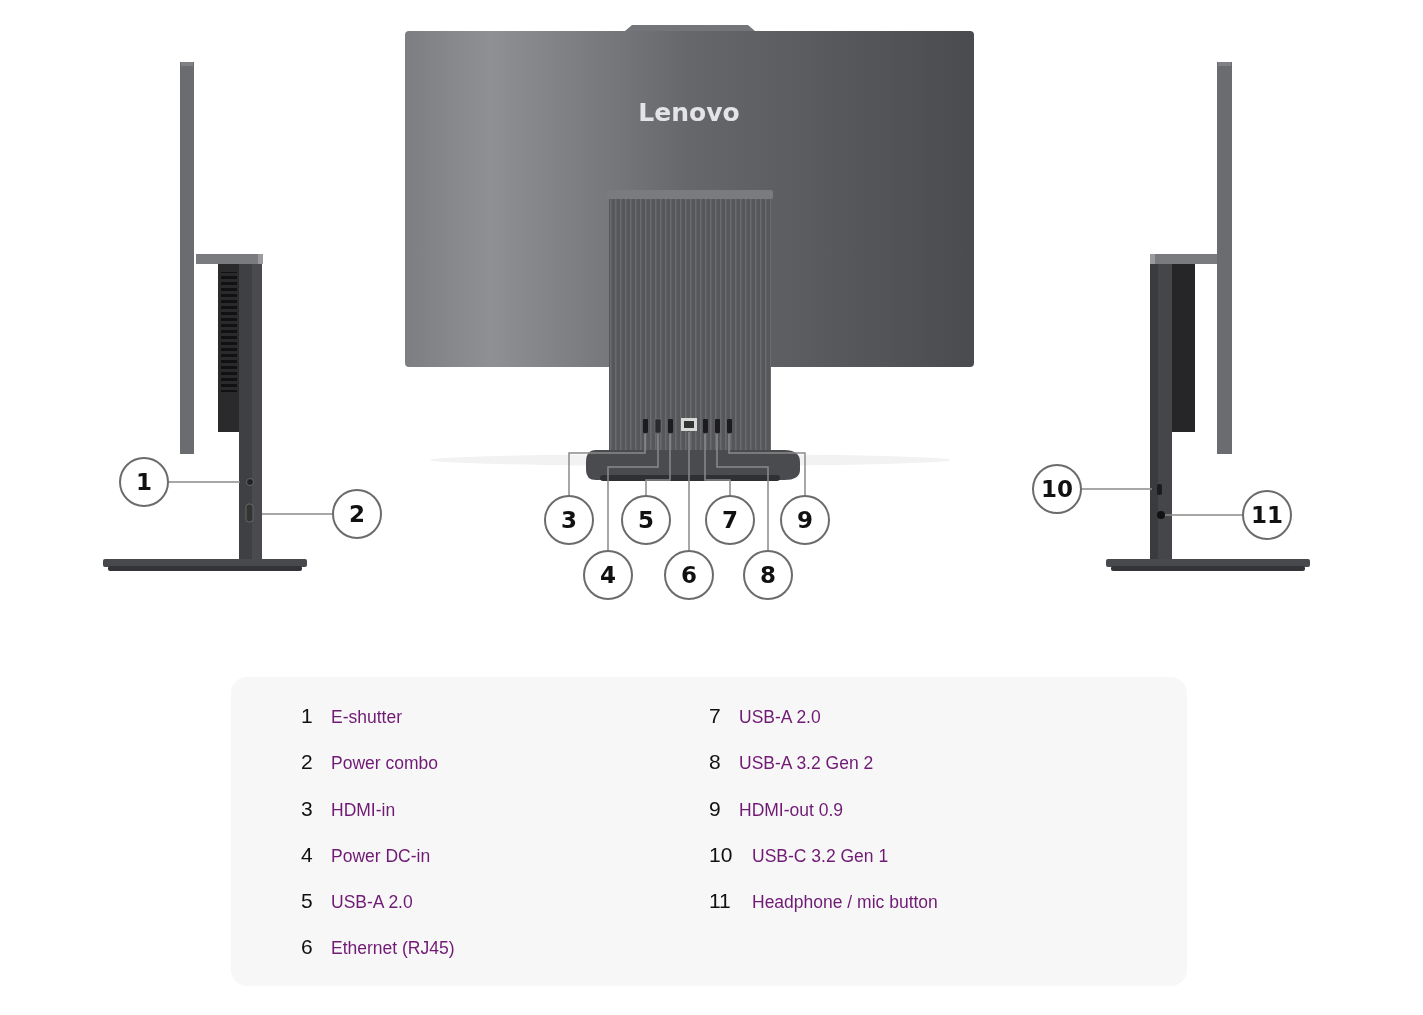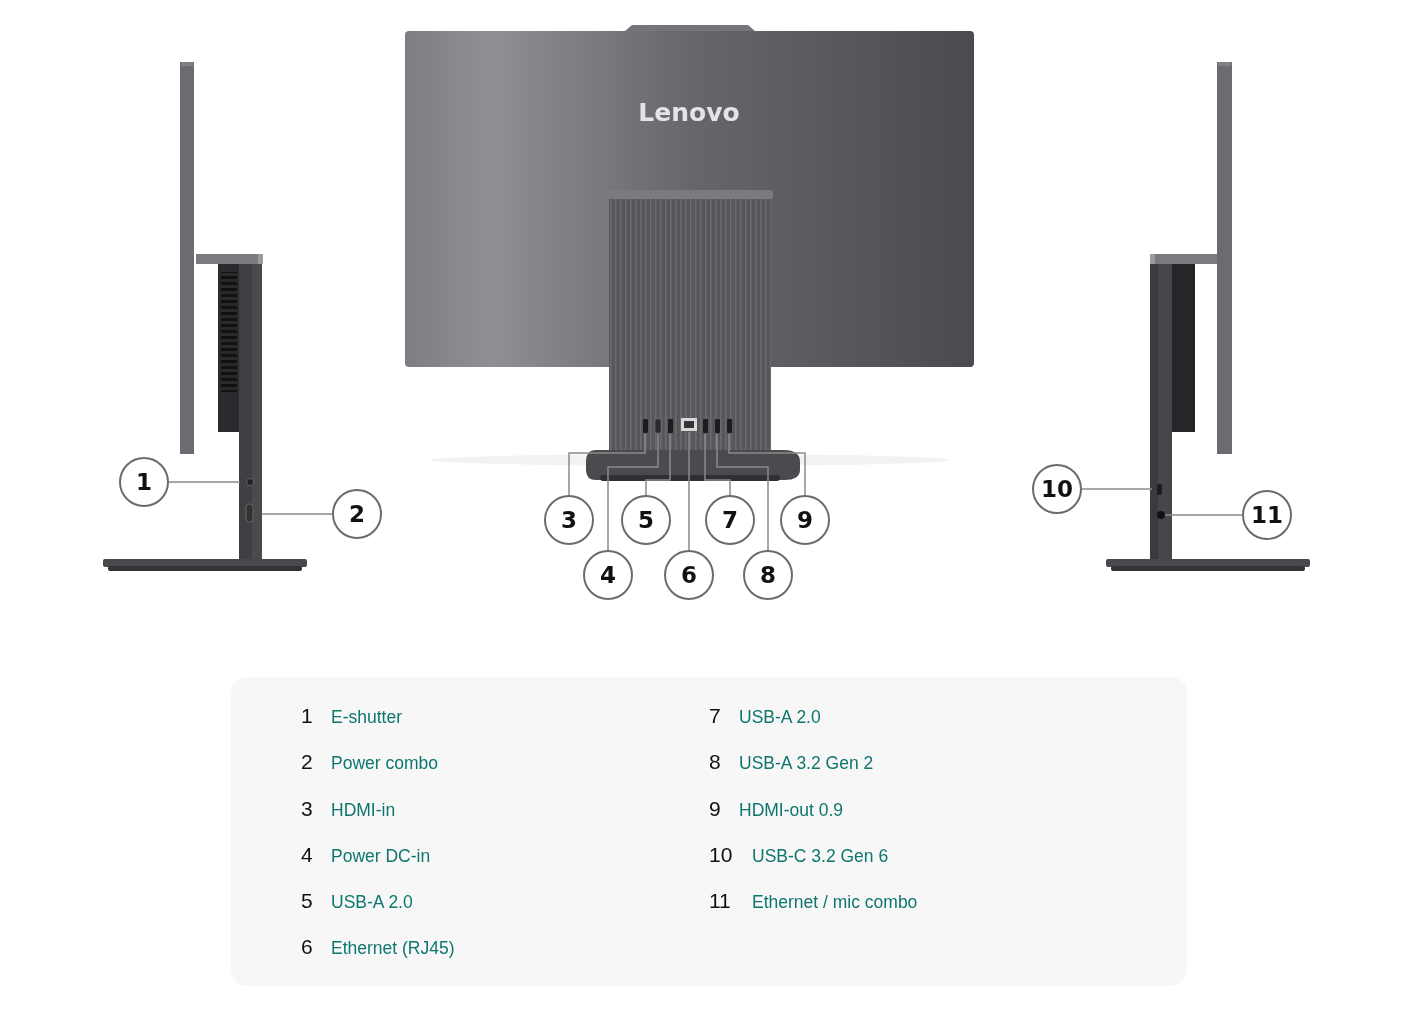--- a/index.html
+++ b/index.html
@@ -16,21 +16,21 @@
       background: #f7f7f7; border-radius: 16px;
     }
     .legend-col { position: absolute; top: 27px; }
     .legend-col.left { left: 70px; }
     .legend-col.right { left: 478px; }
     .legend-item { display: flex; align-items: baseline; height: 46.3px; }
     .legend-num { font-size: 21px; color: #111; font-family: "Liberation Sans", sans-serif; }
     .legend-col.left .legend-num { width: 30px; }
     .legend-col.right .legend-num { width: 30px; }
     .legend-col.right .legend-item.wide .legend-num { width: 43px; }
-    .legend-label { font-size: 17.5px; color: #0f766e; font-family: "Liberation Sans", sans-serif; }
+    .legend-label { font-size: 17.5px; color: #701a75; font-family: "Liberation Sans", sans-serif; }
   </style>
 </head>
 <body>
 
 <div class="figure">
   <svg width="1423" height="640" viewBox="0 0 1423 640" xmlns="http://www.w3.org/2000/svg">
     <defs>
       <linearGradient id="rearGrad" x1="0" y1="0" x2="1" y2="0">
         <stop offset="0" stop-color="#7d7e82"></stop>
         <stop offset="0.15" stop-color="#8f9094"></stop>
@@ -223,20 +223,20 @@
     <div class="legend-item">
       <span class="legend-num">8</span>
       <span class="legend-label">USB-A 3.2 Gen 2</span>
     </div>
     <div class="legend-item">
       <span class="legend-num">9</span>
       <span class="legend-label">HDMI-out 0.9</span>
     </div>
     <div class="legend-item wide">
       <span class="legend-num">10</span>
-      <span class="legend-label">USB-C 3.2 Gen 6</span>
+      <span class="legend-label">USB-C 3.2 Gen 1</span>
     </div>
     <div class="legend-item wide">
       <span class="legend-num">11</span>
-      <span class="legend-label">Ethernet / mic combo</span>
+      <span class="legend-label">Headphone / mic button</span>
     </div>
   </div>
 </div>
 
 </body></html>

